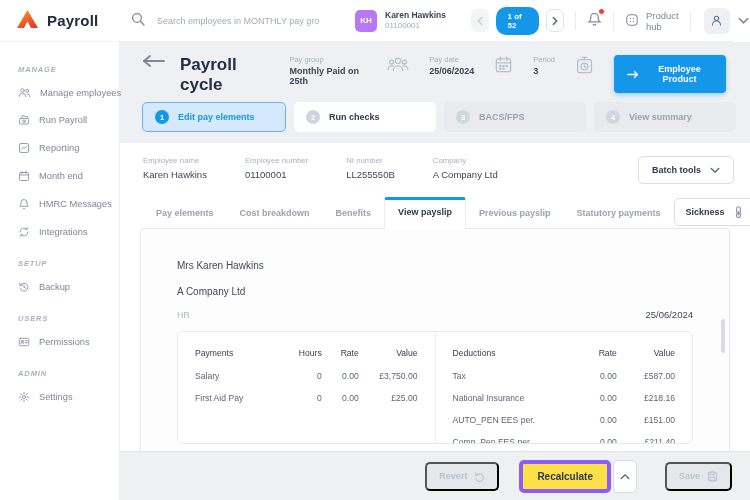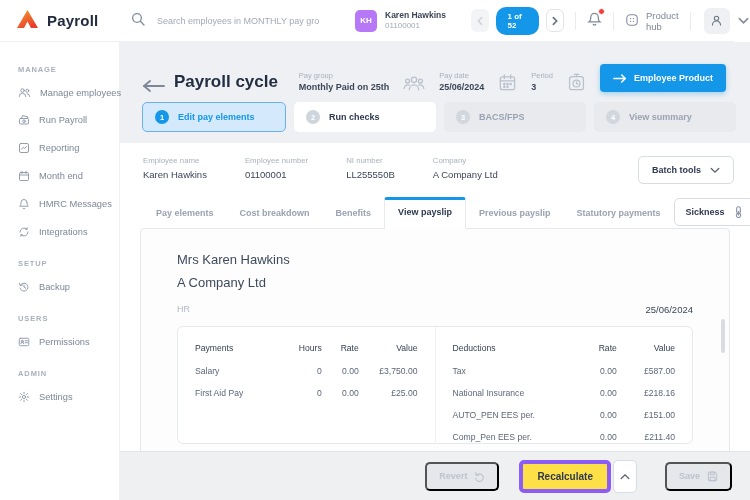--- a/index.html
+++ b/index.html
@@ -24,28 +24,28 @@
   .page-pill { background:#1496e9; color:#fff; font-size:8px; font-weight:bold; padding:5px 12px; border-radius:10px; }
   .vdiv { width:1px; height:18px; background:#e8eaee; margin:0 11px; flex-shrink:0; }
   .bell-wrap { position:relative; cursor:pointer; }
   .bell-dot { position:absolute; top:-3px; right:-3px; width:7px; height:7px; border-radius:50%; background:#f23d3d; border:1.5px solid #fff; }
   .product-hub { display:flex; align-items:center; gap:7px; color:#7d8798; font-size:9.5px; cursor:pointer; }
   .account { display:flex; align-items:center; gap:8px; margin-left:2px; cursor:pointer; }
   .account-btn { width:26px; height:26px; background:#eef0f3; border-radius:6px; display:flex; align-items:center; justify-content:center; }
 
   
   .sidebar { position:absolute; top:42px; left:0; bottom:0; width:120px; background:#fff; border-right:1px solid #eef0f2; padding:10px 0 0 18px; z-index:10; }
-  .side-title { font-size:7.5px; font-weight:bold; color:#a8b0bd; letter-spacing:.9px; margin:13px 0 5px; }
+  .side-title { font-size:7.5px; font-weight:bold; color:#a8b0bd; letter-spacing:.9px; margin:13px 0 5px;font-style:italic; }
   .side-item { display:flex; align-items:center; gap:9px; padding:8px 0; color:#7d8798; font-size:9.3px; cursor:pointer; white-space:nowrap; }
   .side-item svg { flex-shrink:0; }
 
   
   .main { position:absolute; top:42px; left:120px; right:0; bottom:0; background:#eef0f3; display:flex; flex-direction:column; }
 
-  .page-head { display:flex; align-items:flex-end; padding:13px 24px 0 22px; gap:4px; height:50px; flex-shrink:0; }
+  .page-head { display:flex; align-items:flex-start; padding:13px 24px 0 22px; gap:10px; height:50px; flex-shrink:0; }
   .back-btn { cursor:pointer; display:flex; align-items:center; }
   .page-title { font-size:17px; font-weight:bold; color:#232e42; margin-left:4px; }
   .head-spacer { flex:1; }
   .meta { margin-right:6px; }
   .meta-label { font-size:7.5px; color:#a9b1be; margin-bottom:2px; }
   .meta-value { font-size:9px; color:#3c4657; font-weight:bold; }
   .meta-icon { margin:0 10px 0 4px; display:flex; }
   .primary-btn { background:#1496e9; color:#fff; font-size:9px; font-weight:bold; border:none; border-radius:4px; padding:9px 13px; display:flex; align-items:center; gap:7px; cursor:pointer; box-shadow:0 2px 5px rgba(20,150,233,.35); }
 
   .steps { display:flex; gap:8px; margin:10px 14px 11px 22px; height:30px; flex-shrink:0; }
@@ -63,21 +63,21 @@
   .field-label { font-size:7.8px; color:#a9b1be; margin-bottom:4px; }
   .field-value { font-size:9.5px; color:#3c4657; }
   .batch-btn { margin-left:auto; background:#fff; border:1px solid #d8dde3; border-radius:5px; padding:8px 13px; font-size:9px; font-weight:bold; color:#2e3950; display:flex; align-items:center; gap:9px; cursor:pointer; }
 
   .tabs-row { display:flex; align-items:flex-end; padding:4px 16px 0 23px; height:36px; flex-shrink:0; position:relative; }
   .tab { font-size:9px; font-weight:bold; color:#99a2b0; padding:10px 13px; cursor:pointer; white-space:nowrap; }
   .tab.active { background:#fff; color:#2e3950; border:1px solid #e8eaed; border-bottom:none; border-top:3px solid #1496e9; border-radius:3px 3px 0 0; padding:7px 13px 12px; margin-bottom:-1px; z-index:2; }
   .sickness-btn { margin-left:auto; align-self:center; background:#fff; border:1px solid #d8dde3; border-radius:5px; padding:7px 11px; font-size:9px; font-weight:bold; color:#2e3950; display:flex; align-items:center; gap:8px; cursor:pointer; }
 
   .payslip-panel { flex:1; min-height:0; margin:0 20px 9px; background:#fdfdfe; border:1px solid #e4e7ec; border-radius:4px; padding:20px 18px 8px 36px; display:flex; flex-direction:column; position:relative; }
-  .ps-name, .ps-company { font-size:13px; color:#3f4a5c; line-height:1.75; }
+  .ps-name, .ps-company { font-size:10px; color:#3f4a5c; line-height:1.75;margin-top:8px; }
   .ps-sub { display:flex; align-items:center; margin-top:9px; padding-right:18px; }
   .ps-dept { font-size:9px; color:#b3bac4; }
   .ps-date { margin-left:auto; font-size:9.5px; color:#3c4657; }
   .ps-scroll-thumb { position:absolute; right:4px; top:90px; width:4px; height:34px; border-radius:2px; background:#d9dde2; }
 
   .ps-table-card { margin:11px 18px 4px 0; flex:1; min-height:0; background:#fff; border:1px solid #e6e9ed; border-radius:6px; display:flex; overflow:hidden; }
   .ps-half { flex:1; padding:13px 17px; }
   .ps-half.left { border-right:1px solid #edeff2; }
   .grid-pay { display:grid; grid-template-columns:1.5fr .55fr .6fr .95fr; }
   .grid-ded { display:grid; grid-template-columns:1.8fr .6fr .85fr; }

